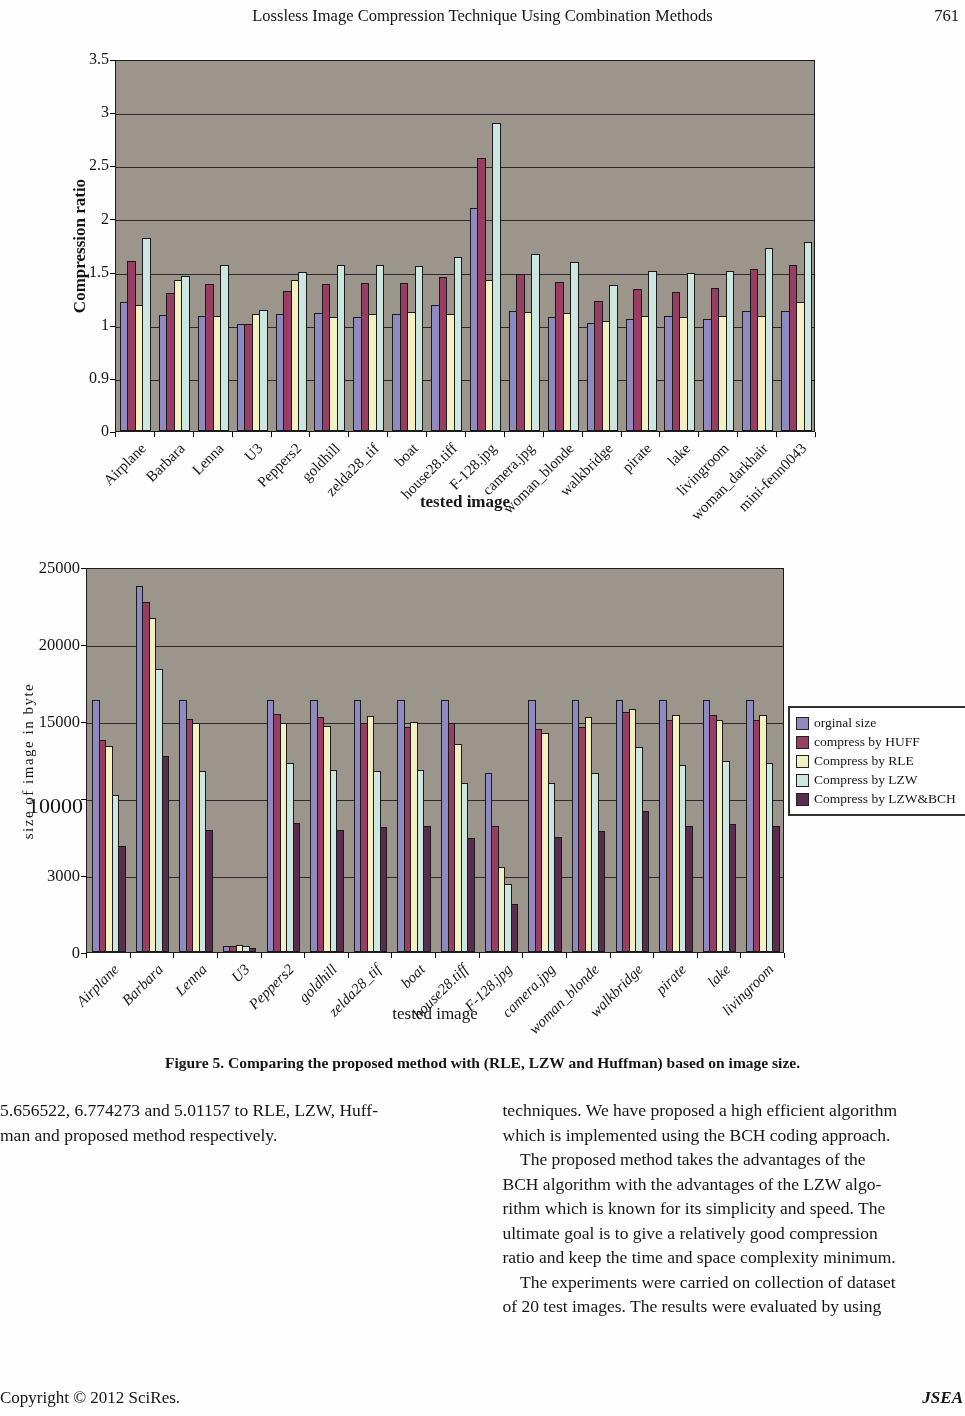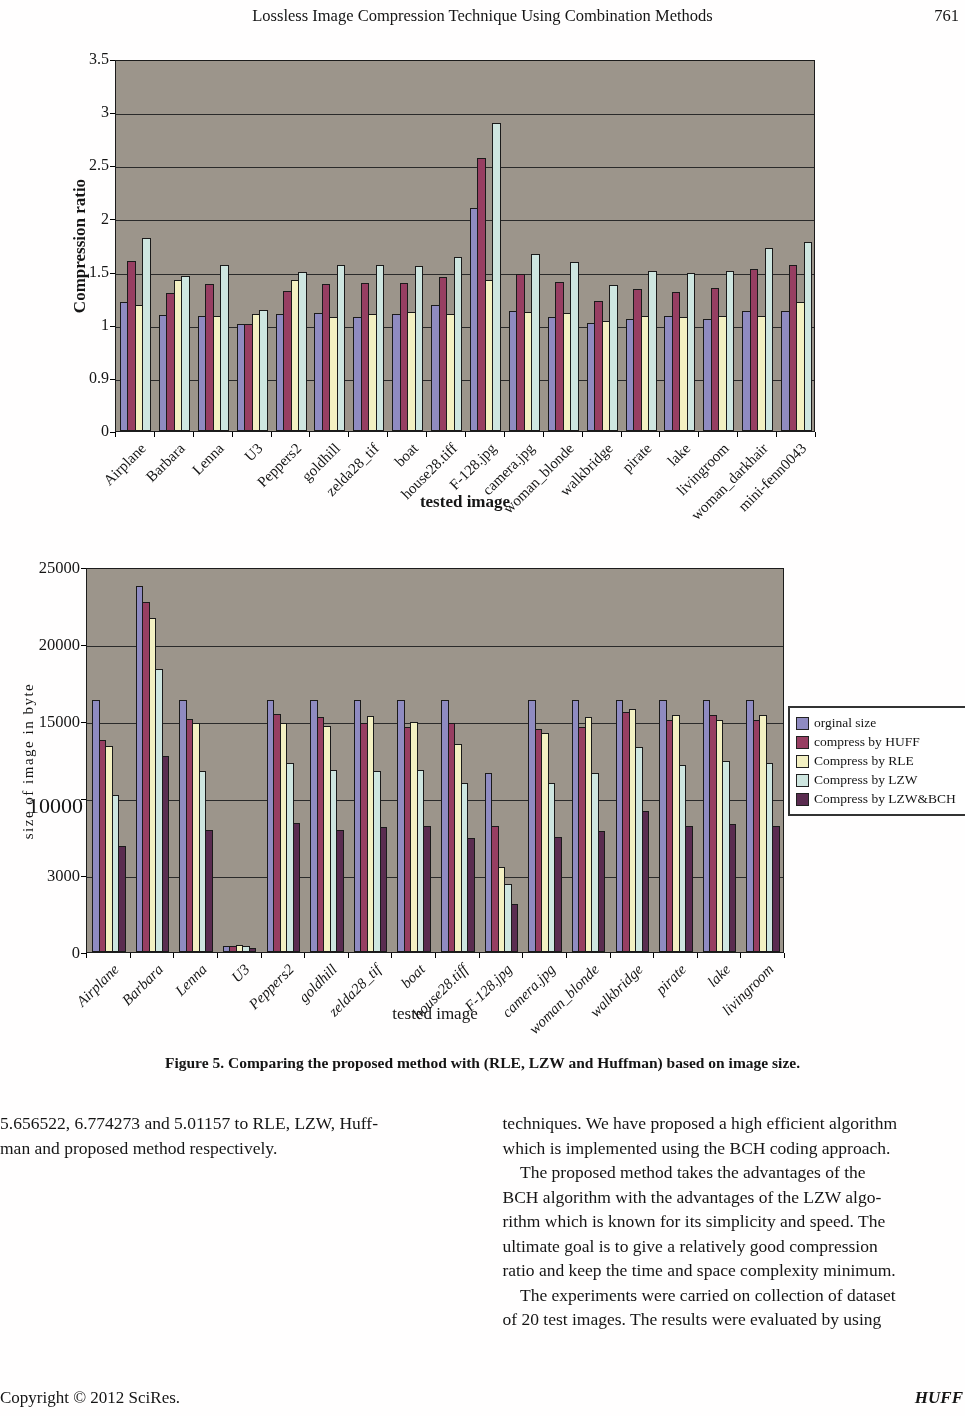--- a/index.html
+++ b/index.html
@@ -9,21 +9,21 @@
   }
   .header{position:relative;padding-top:6px;text-align:center;font-size:16.5px;}
   .page-number{position:absolute;right:6px;top:6px;}
   .chart{position:relative;}
   #chart4{margin:14px 0 0 65px;width:835px;height:500px;}
   #chart5{margin:16px 0 0 8px;width:947px;height:490px;}
   .caption{text-align:center;font-weight:bold;font-size:15.5px;margin-top:8px;}
   .columns{display:flex;margin-top:26px;}
   .col{width:463px;font-size:17.5px;line-height:24.5px;text-align:justify;}
   .col.left{margin-right:40px;}
-  .para{white-space:pre-line;margin-top:13px;}
+  .para{white-space:pre-line;}
   .section-heading{font-size:19.5px;font-weight:bold;margin:18px 0 13px 0;}
   .footer{position:absolute;left:0;right:2px;top:1388px;display:flex;justify-content:space-between;font-size:17px;}
   .jsea{font-weight:bold;font-style:italic;}
   
   .plot-area{position:absolute;box-sizing:border-box;border:1px solid #1c1c1c;}
   .gridline{position:absolute;left:0;width:100%;height:1px;background:#2a2a2a;}
   .bar{position:absolute;bottom:0;box-sizing:border-box;border:1px solid #1a1a1a;}
   .ytick-label{position:absolute;text-align:right;}
   .ytick-mark{position:absolute;height:1px;background:#000;}
   .xtick-mark{position:absolute;width:1px;background:#000;}
@@ -422,16 +422,16 @@
 rithm  which  is  known  for  its  simplicity  and  speed.  The
 ultimate  goal  is  to  give  a  relatively  good  compression
 ratio and keep the time and space complexity minimum.
 &nbsp;&nbsp;&nbsp;&nbsp;The  experiments  were  carried  on  collection  of  dataset
 of  20  test  images.  The  results  were  evaluated  by  using</div>
     </div>
   </div>
 
   <div class="footer">
     <span>Copyright © 2012 SciRes.</span>
-    <span class="jsea">HUFF</span>
+    <span class="jsea">JSEA</span>
   </div>
 
 </div>
 
 </body></html>

